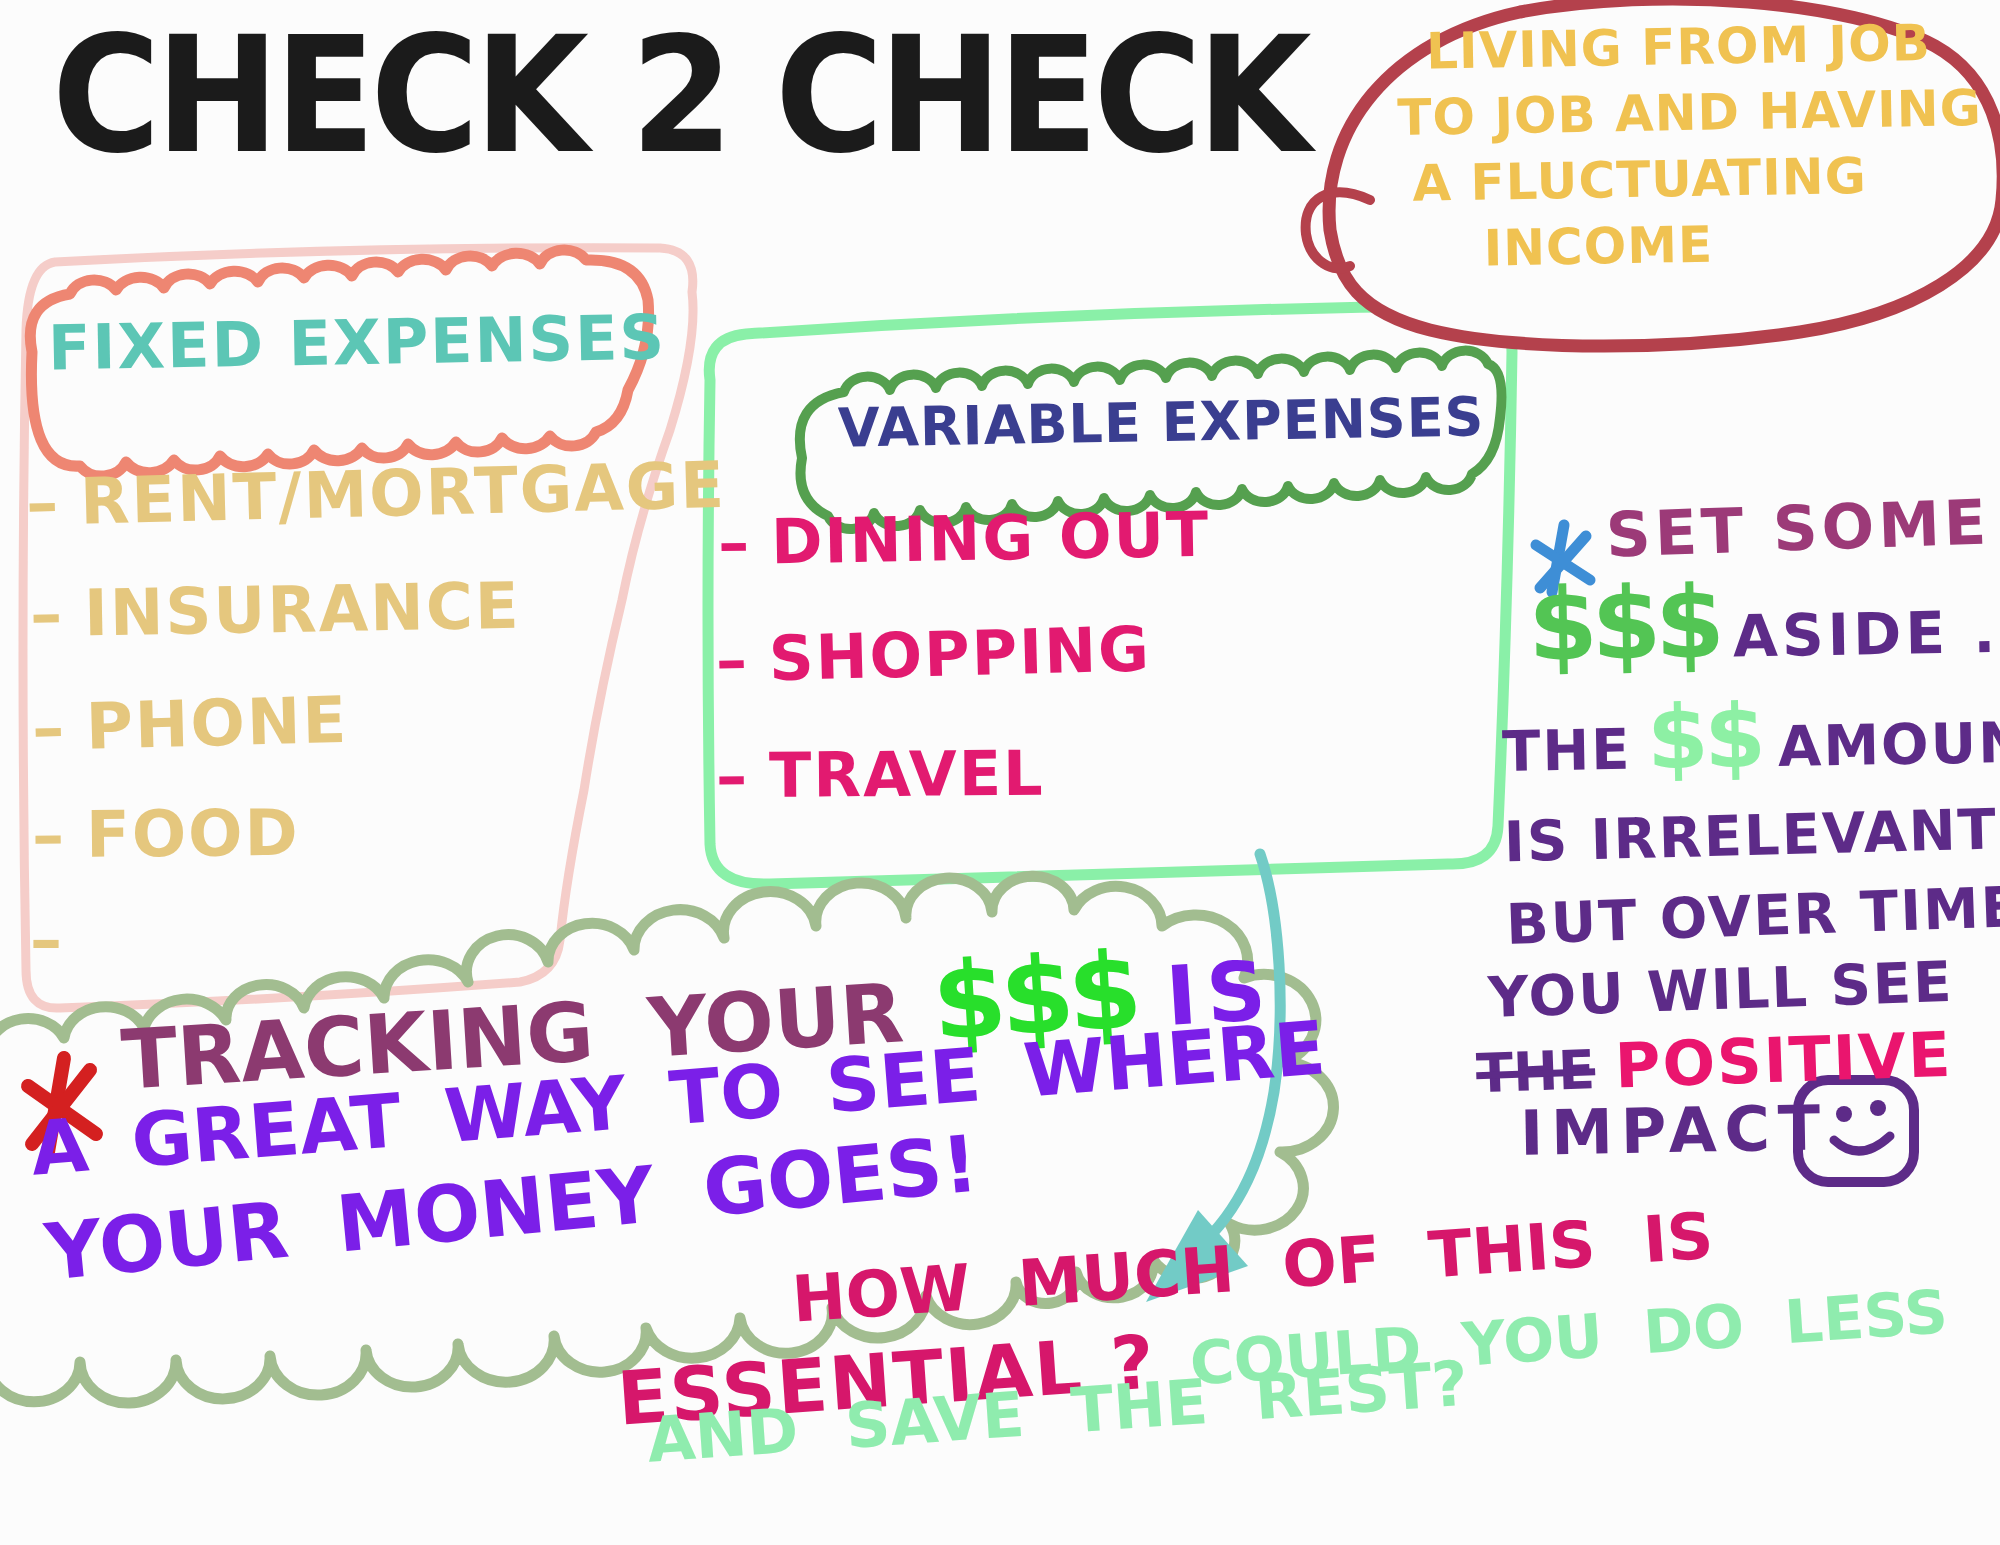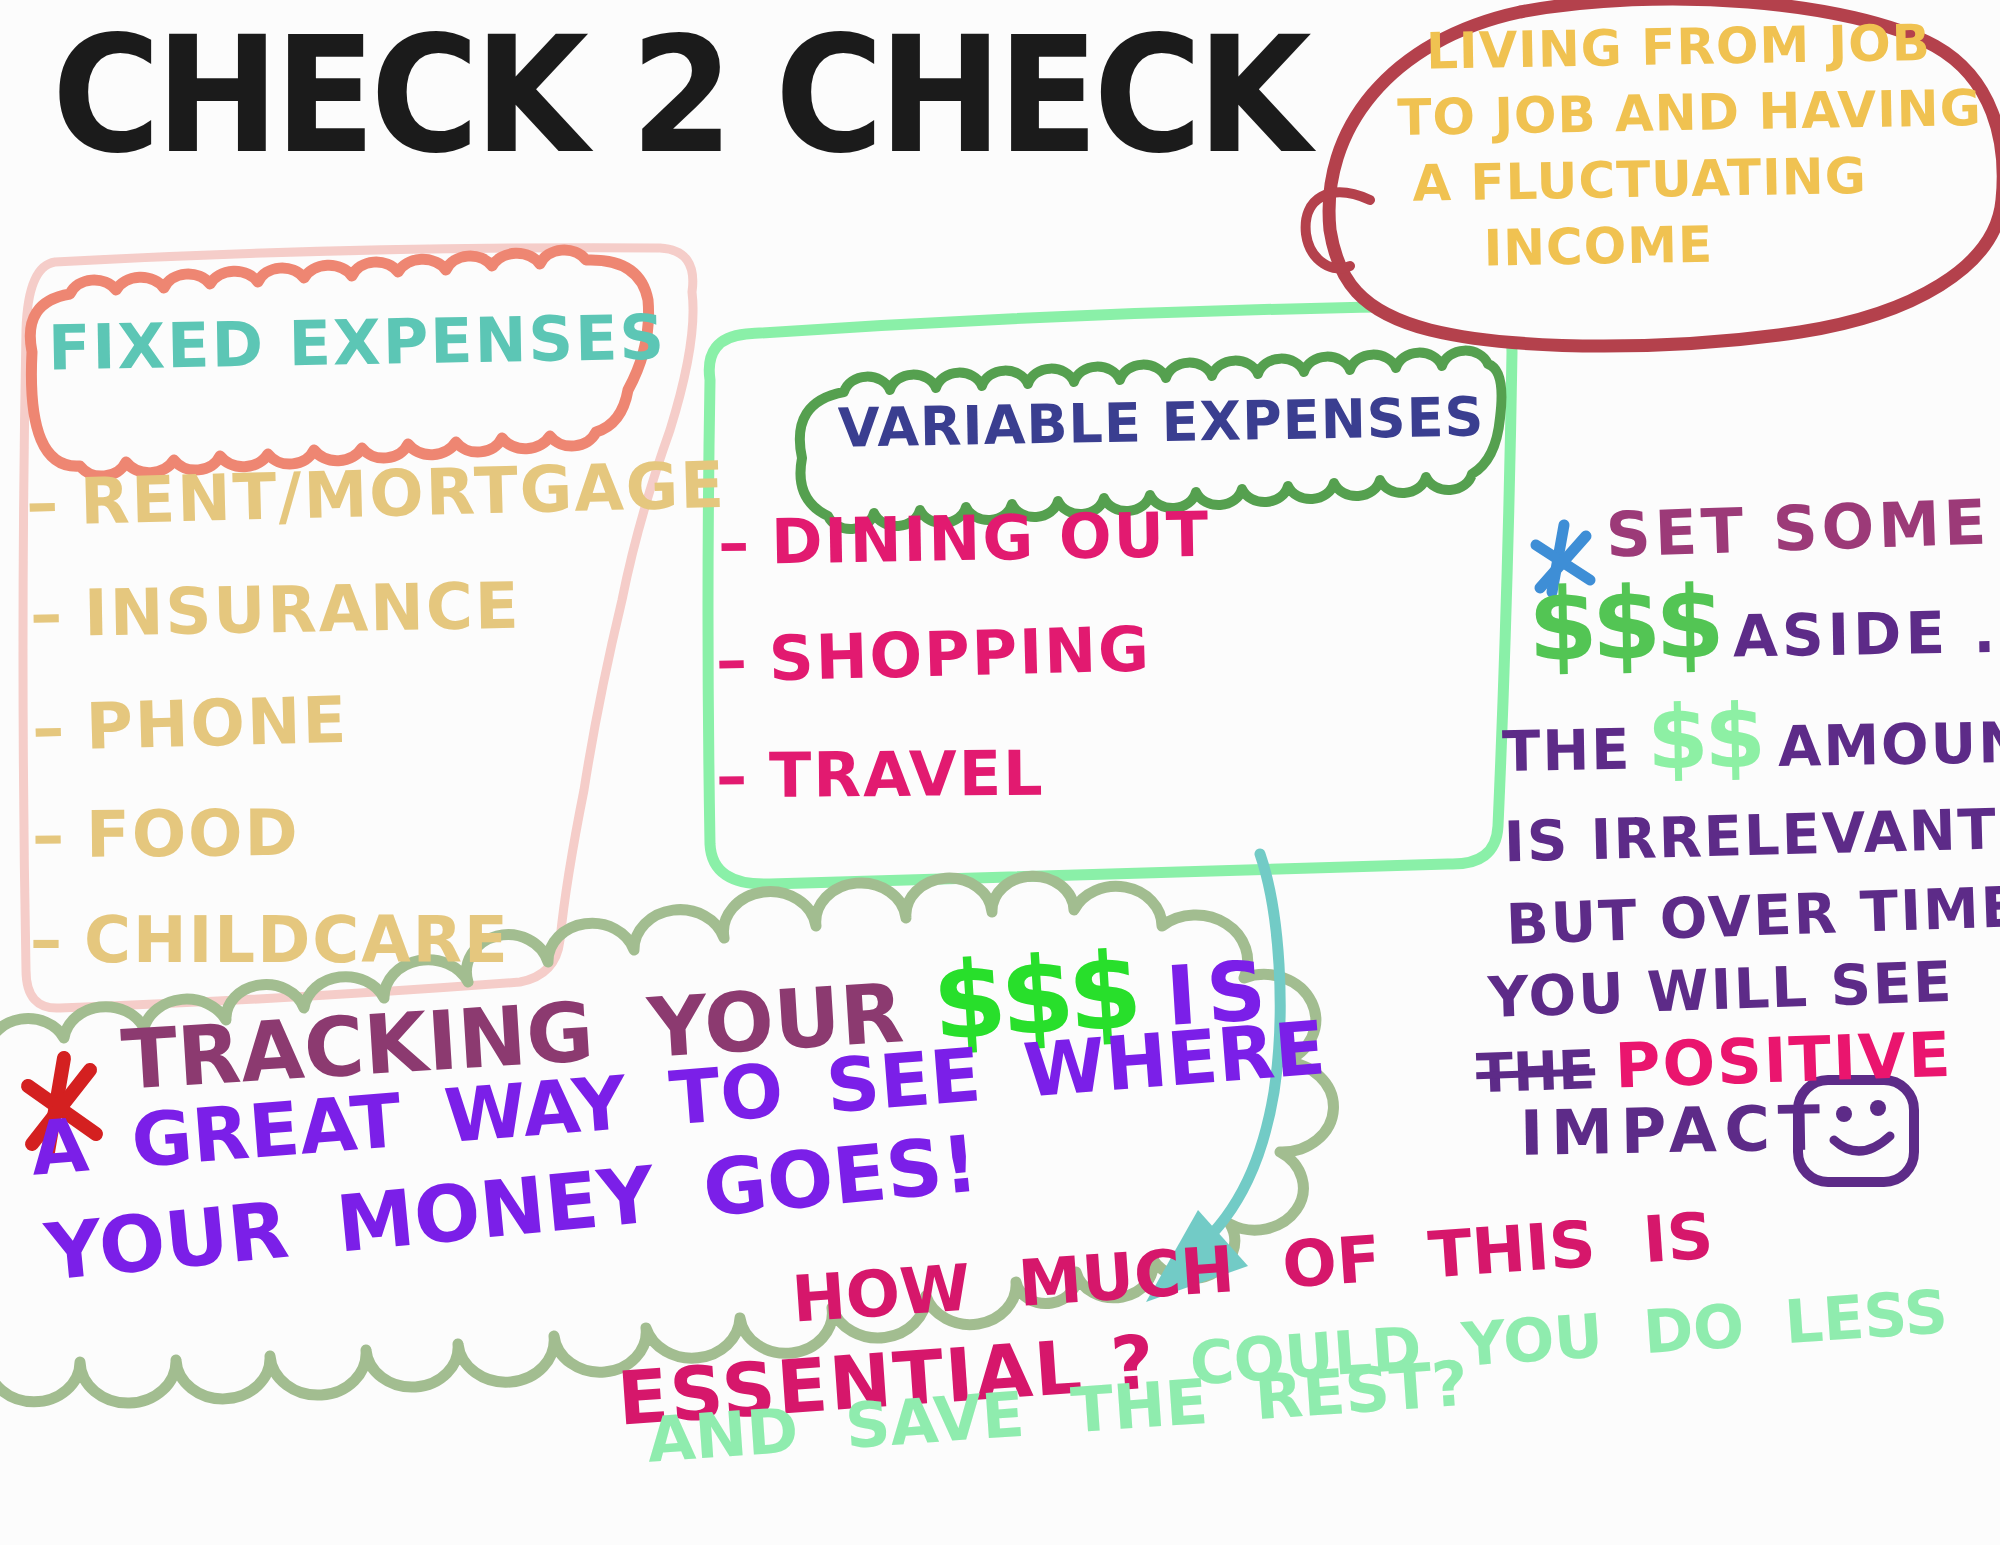--- a/index.html
+++ b/index.html
@@ -169,21 +169,20 @@
   <div class="txt list-item fixed-item fi2">
     <span>–</span>
     <span>PHONE</span>
   </div>
   <div class="txt list-item fixed-item fi3">
     <span>–</span>
     <span>FOOD</span>
   </div>
   <div class="txt list-item fixed-item fi4">
     <span>–</span>
-    <span>CHILDCARE</span>
   </div>
 
   <div class="txt var-head">VARIABLE EXPENSES</div>
   <div class="txt list-item var-item vi0">
     <span>–</span>
     <span>DINING OUT</span>
   </div>
   <div class="txt list-item var-item vi1">
     <span>–</span>
     <span>SHOPPING</span>

